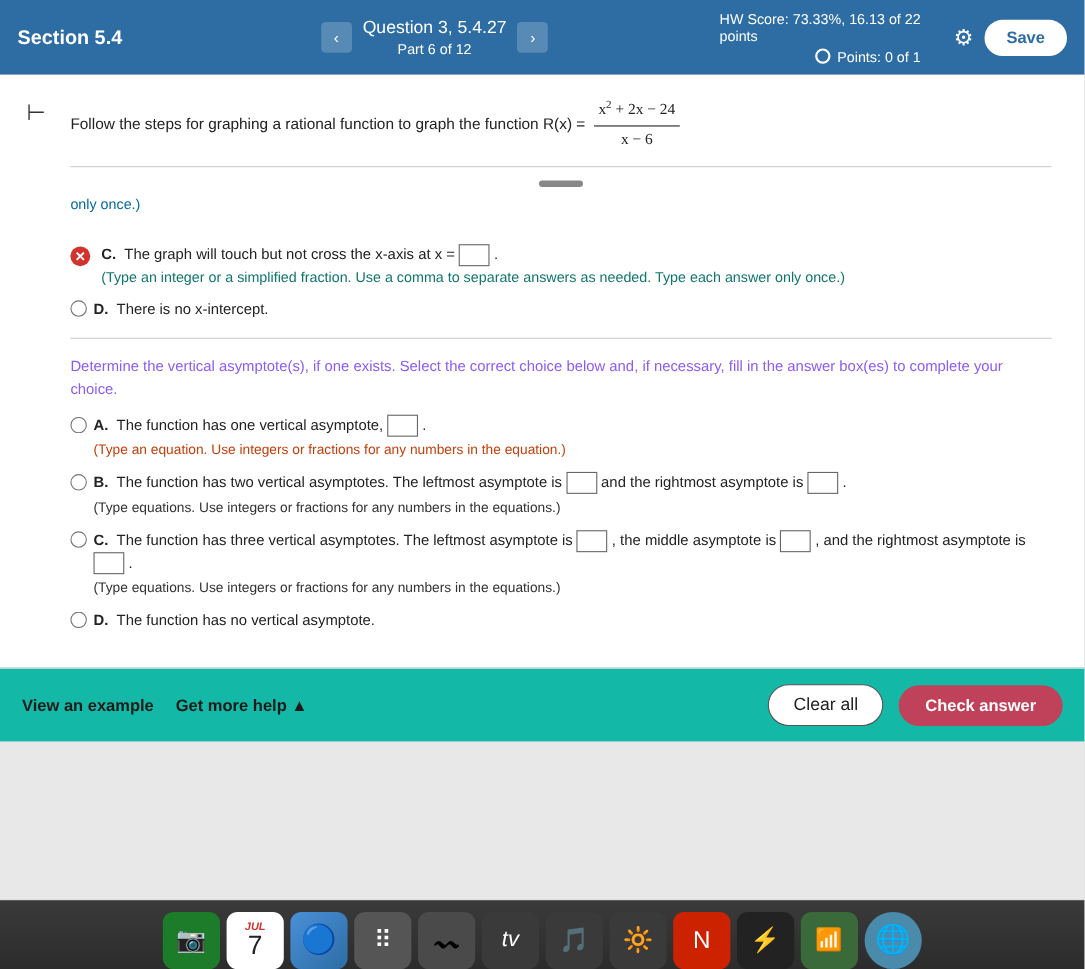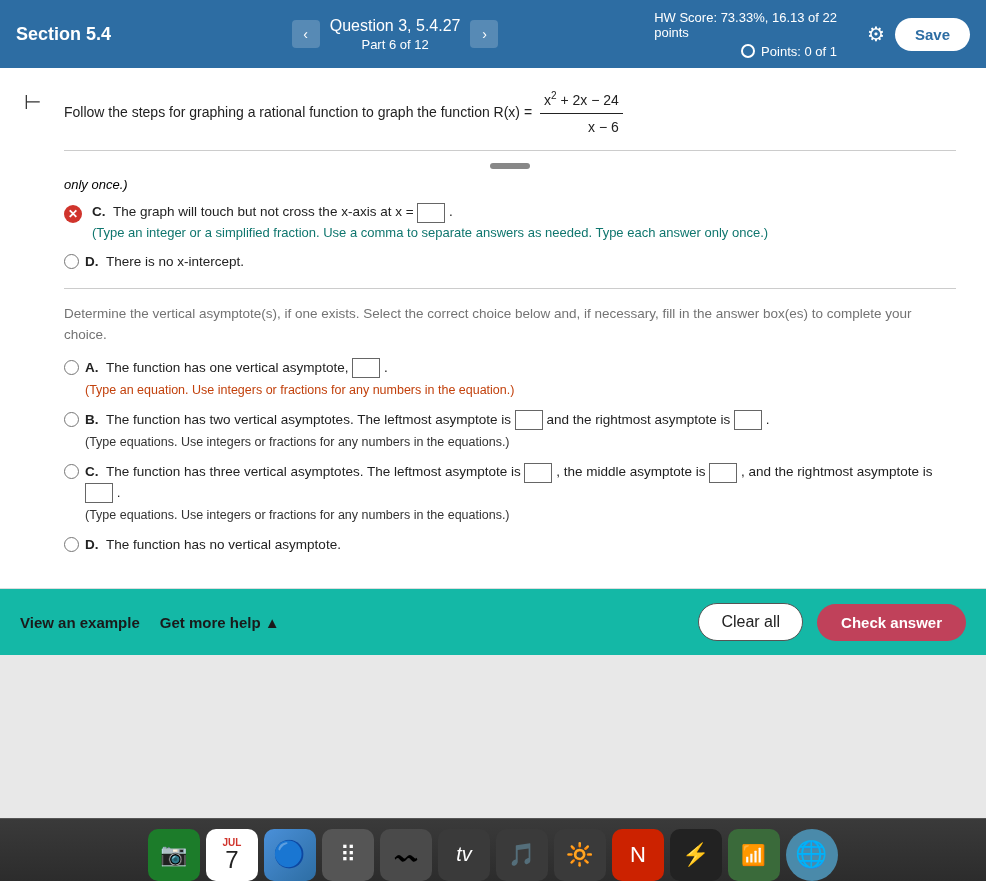--- a/index.html
+++ b/index.html
@@ -128,22 +128,23 @@
     .problem-statement {
       font-size: 14px;
       color: #222;
       line-height: 1.6;
       margin-bottom: 10px;
     }
 
     .fraction-wrapper {
       display: inline-block;
       vertical-align: middle;
-      text-align: right;
+      text-align: center;
       margin-left: 4px;
+      font-family: Liberation Serif, serif;
     }
     .frac-num {
       display: block;
       border-bottom: 1.5px solid #222;
       padding: 0 4px 2px;
       font-size: 14px;
     }
     .frac-den {
       display: block;
       padding: 2px 4px 0;
@@ -165,23 +166,22 @@
     .scroll-indicator span {
       background: #888;
       border-radius: 8px;
       height: 6px;
       width: 40px;
       display: inline-block;
     }
 
     .only-once {
       font-size: 13px;
-      color: #000000;
-      margin-bottom: 10px;
-      font-style: italic;
+      color: #0369a1;
+      margin-bottom: 28px;
     }
 
     .option-row {
       display: flex;
       align-items: flex-start;
       margin-bottom: 10px;
       font-size: 13.5px;
       color: #222;
       line-height: 1.5;
     }
@@ -221,21 +221,21 @@
       color: white;
       font-size: 12px;
       font-weight: 700;
       margin-right: 4px;
       flex-shrink: 0;
       margin-top: 1px;
     }
 
     .section-instruction {
       font-size: 13.5px;
-      color: #737373;
+      color: #8b5cf6;
       line-height: 1.6;
       margin: 14px 0 12px;
     }
 
     
     .footer {
       background: #14b8a6;
       display: flex;
       align-items: center;
       justify-content: space-between;
@@ -307,21 +307,21 @@
     .dock-date {
       display: flex;
       flex-direction: column;
       align-items: center;
       background: white;
       border-radius: 10px;
       width: 52px;
       height: 52px;
       justify-content: center;
     }
-    .dock-month { font-size: 10px; color: #d0342c; font-weight: 700; text-transform: uppercase; }
+    .dock-month { font-size: 10px; color: #d0342c; font-weight: 700; text-transform: uppercase; font-style: italic; }
     .dock-day { font-size: 24px; font-weight: 300; color: #222; line-height: 1; }
     .dock-finder { background: linear-gradient(135deg, #4a90d9, #2d6da3); border-radius: 10px; }
     .dock-dots { background: #555; border-radius: 10px; }
   </style>
 </head>
 <body>
 
 <div class="header">
   <div class="header-left">Section 5.4</div>
 

